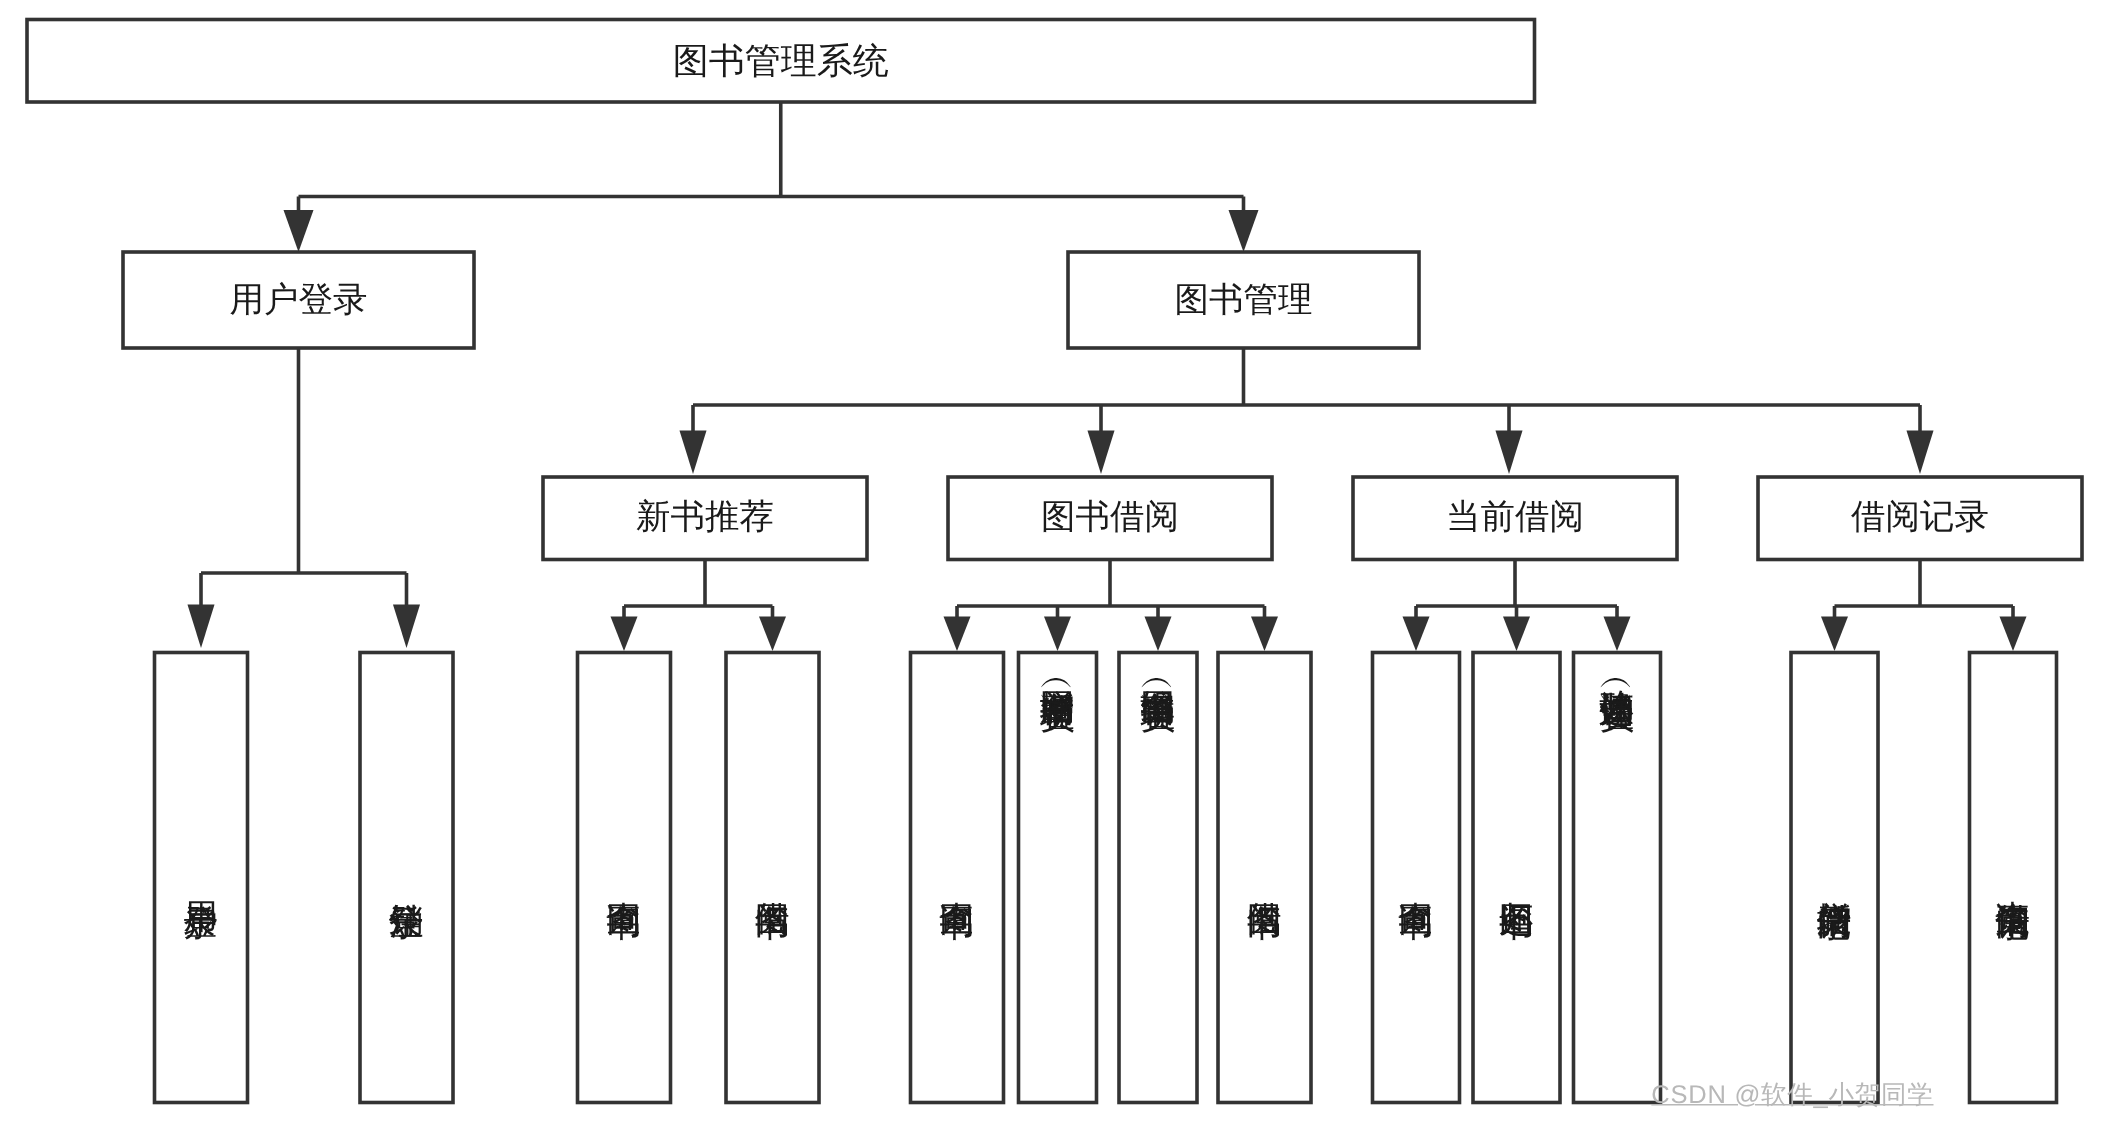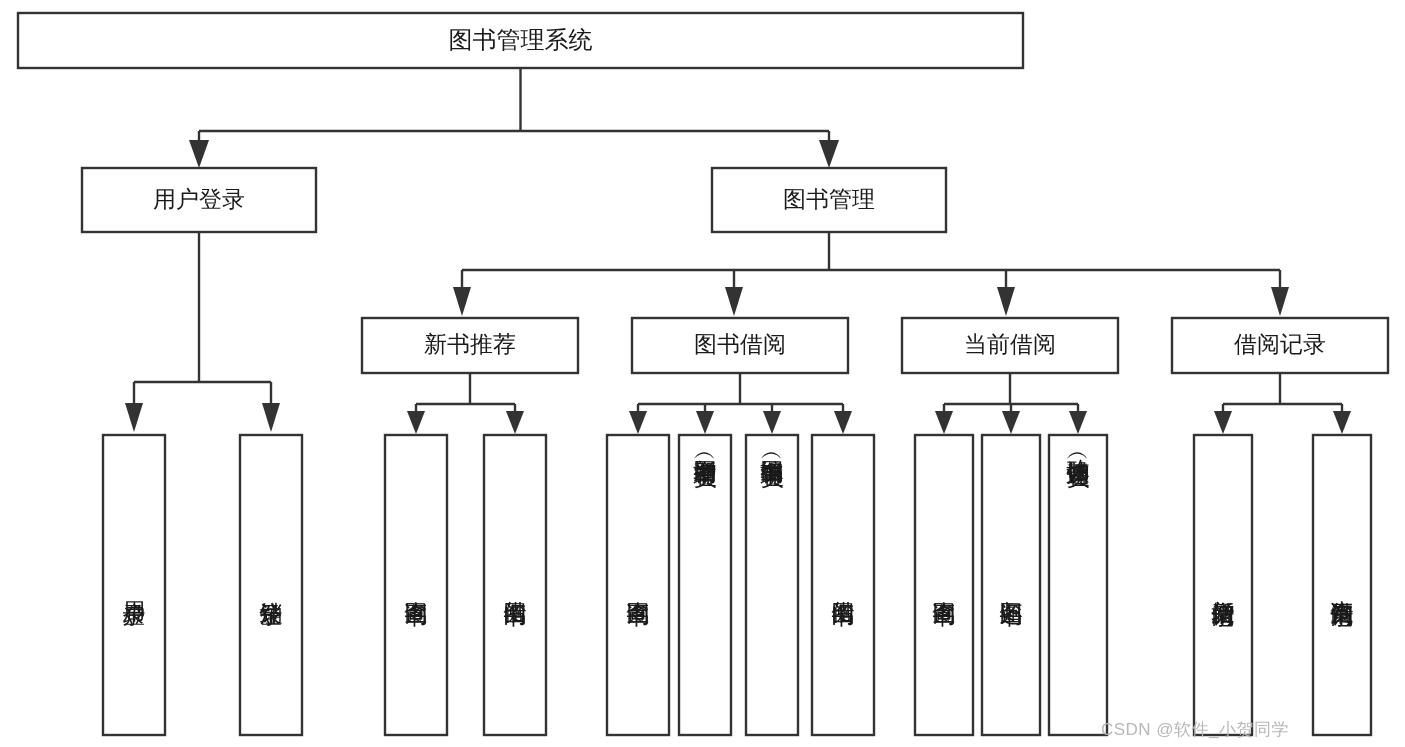--- a/index.html
+++ b/index.html
@@ -72,20 +72,21 @@
   }
   .watermark {
     position: absolute;
     right: 10px;
     bottom: 6px;
     font-family: "Liberation Sans", "DejaVu Sans", sans-serif;
     font-size: 17px;
     color: #b8b8b8;
     letter-spacing: 0.5px;
     white-space: nowrap;
+    text-decoration: underline;
   }
 </style>
 </head>
 <body>
 
 <div id="diagram-root">
 
   <svg id="diagram-svg" viewBox="0 0 1405 747">
     <defs></defs>
 

